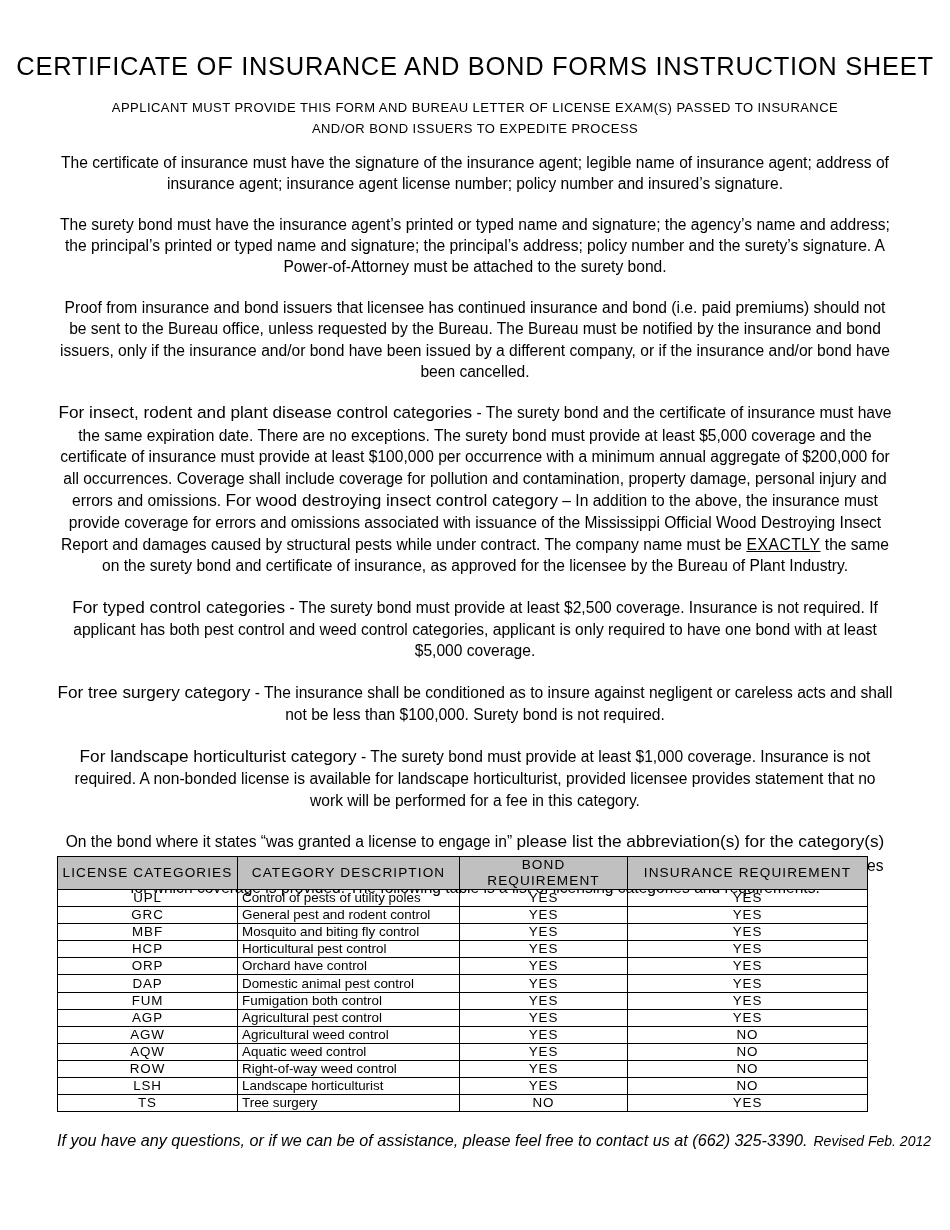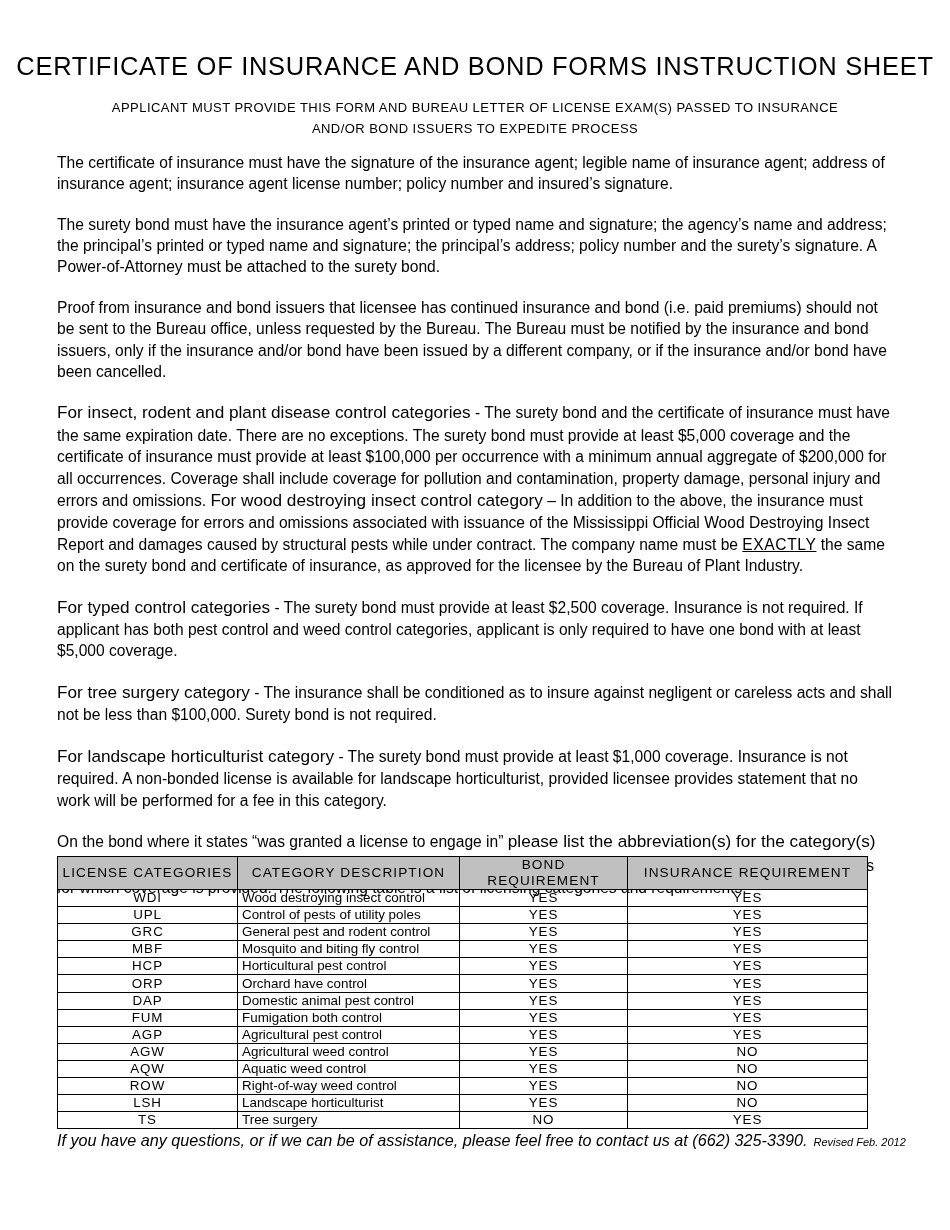--- a/index.html
+++ b/index.html
@@ -49,21 +49,21 @@
     position: absolute;
     top: 152px;
     left: 57px;
     width: 836px;
   }
 
   p.para {
     margin: 0 0 19px 0;
     font-size: 15.6px;
     line-height: 1.37;
-    text-align: left;
+    text-align: center;
   }
 
   p.para:last-child { margin-bottom: 0; }
 
   .lead {
     font-size: 17.2px;
   }
 
   .emph {
     font-size: 17.2px;
@@ -113,21 +113,21 @@
     position: absolute;
     top: 1131px;
     left: 57px;
     width: 836px;
     font-style: italic;
     font-size: 16.2px;
     white-space: nowrap;
   }
 
   .footer .revised {
-    font-size: 11px;
+    font-size: 14px;
     font-style: italic;
     margin-left: 6px;
   }
 </style>
 </head>
 <body>
 
 <div class="page">
 
   <div class="doc-title">CERTIFICATE OF INSURANCE AND BOND FORMS INSTRUCTION SHEET</div>
@@ -158,26 +158,20 @@
     <thead>
       <tr>
         <th class="col-code">LICENSE CATEGORIES</th>
         <th class="col-desc">CATEGORY DESCRIPTION</th>
         <th class="col-bond">BOND REQUIREMENT</th>
         <th class="col-ins">INSURANCE REQUIREMENT</th>
       </tr>
     </thead>
     <tbody id="table-body">
         <tr>
-          <td class="col-code">WDI</td>
-          <td class="col-desc">Wood destroying insect control</td>
-          <td class="col-bond">YES</td>
-          <td class="col-ins">YES</td>
-        </tr>
-        <tr>
           <td class="col-code">UPL</td>
           <td class="col-desc">Control of pests of utility poles</td>
           <td class="col-bond">YES</td>
           <td class="col-ins">YES</td>
         </tr>
         <tr>
           <td class="col-code">GRC</td>
           <td class="col-desc">General pest and rodent control</td>
           <td class="col-bond">YES</td>
           <td class="col-ins">YES</td>

